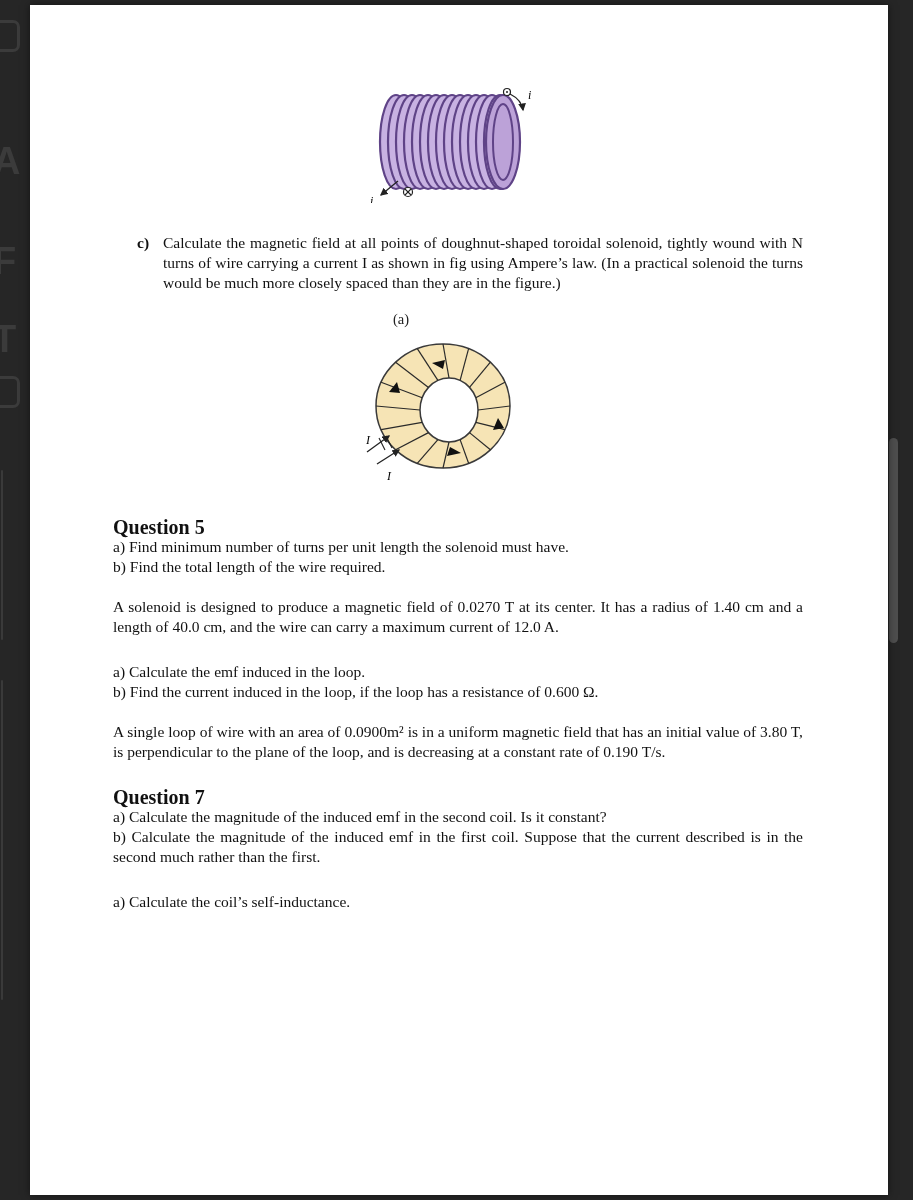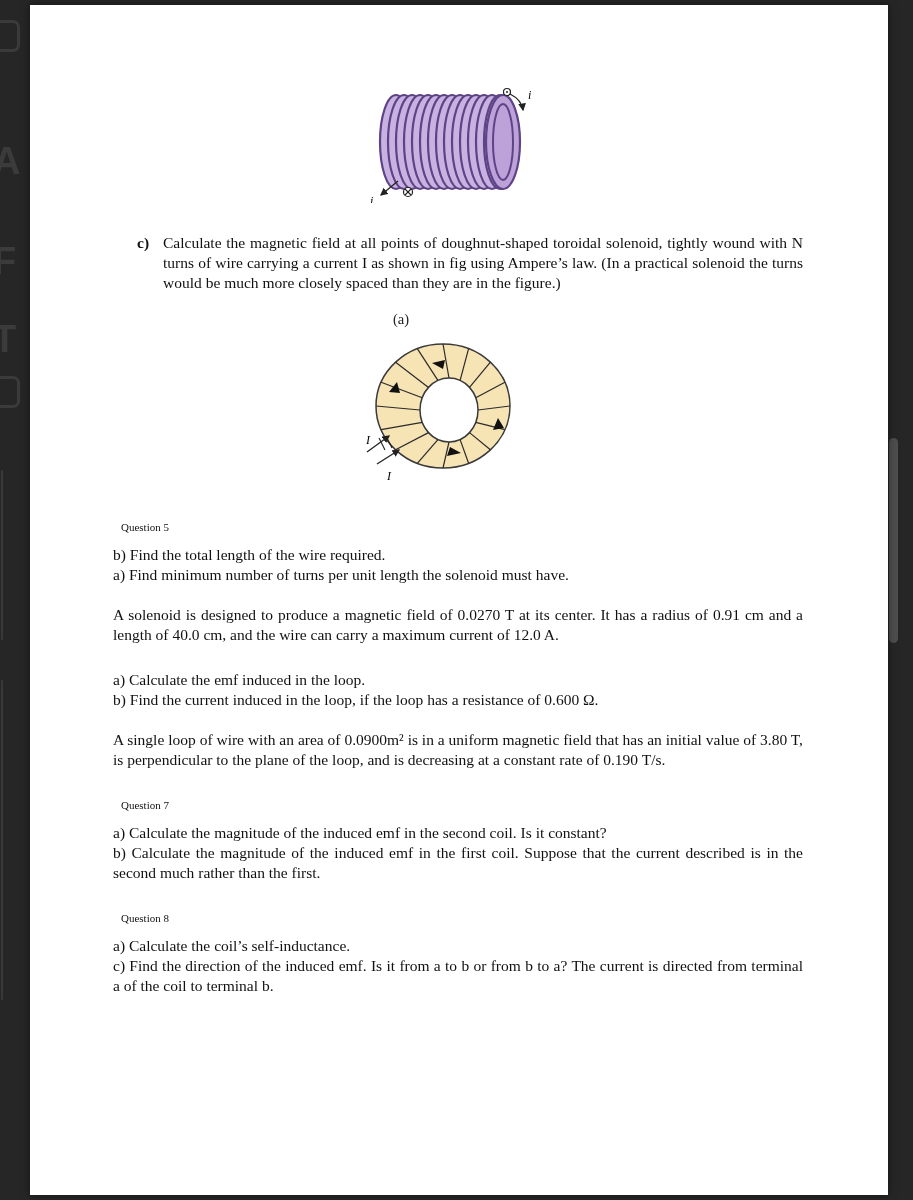--- a/index.html
+++ b/index.html
@@ -32,21 +32,21 @@
   .figure-solenoid{width:180px;margin:0 auto;}
   .fig-a-label{margin:18px 0 2px 280px;font-size:14.5px;color:#222;}
   .figure-toroid{width:160px;margin-left:250px;}
   
   .item-c{
     margin:26px 0 0 0;position:relative;padding-left:50px;
     text-align:justify;font-size:15.5px;line-height:20px;
   }
   .item-c .marker{position:absolute;left:24px;top:0;font-weight:bold;}
   .question{margin-top:25px;font-size:15.5px;line-height:20px;}
-  .question h3{margin:8px;font-size:11px;font-weight:normal;line-height:20px;}
+  .question h3{margin:0;font-size:20px;font-weight:bold;line-height:20px;}
   .part{margin:0;text-align:justify;}
   .qbody{margin:20px 0 0 0;text-align:justify;}
   svg text{font-family:"Liberation Serif","DejaVu Serif",serif;font-style:italic;}
 </style>
 </head>
 <body>
 
 <div class="artifact-corner" style="top:20px;"></div>
 <span class="artifact-letter" style="top:140px;">A</span>
 <span class="artifact-letter" style="top:240px;">F</span>
@@ -142,37 +142,35 @@
         <line x1="14" y1="134" x2="36" y2="120" stroke="#222" stroke-width="1.3" marker-end="url(#arr)"></line>
         <line x1="16" y1="108" x2="22" y2="120" stroke="#222" stroke-width="1.1"></line>
         <line x1="23" y1="106" x2="29" y2="118" stroke="#222" stroke-width="1.1"></line>
         <text x="3" y="114" font-size="12">I</text>
         <text x="24" y="150" font-size="12">I</text>
       </svg>
     </div>
 
     <section class="question">
       <h3>Question 5</h3>
+      <p class="part">a) Find minimum number of turns per unit length the solenoid must have.</p>
       <p class="part">b) Find the total length of the wire required.</p>
-      <p class="part">a) Find minimum number of turns per unit length the solenoid must have.</p>
-      <p class="qbody">A solenoid is designed to produce a magnetic field of 0.0270 T at its center. It has a radius of 0.91 cm and a length of 40.0 cm, and the wire can carry a maximum current of 12.0 A.</p>
+      <p class="qbody">A solenoid is designed to produce a magnetic field of 0.0270 T at its center. It has a radius of 1.40 cm and a length of 40.0 cm, and the wire can carry a maximum current of 12.0 A.</p>
     </section>
 
     <section class="question">
       <p class="part">a) Calculate the emf induced in the loop.</p>
       <p class="part">b) Find the current induced in the loop, if the loop has a resistance of 0.600 Ω.</p>
       <p class="qbody">A single loop of wire with an area of 0.0900m² is in a uniform magnetic field that has an initial value of 3.80 T, is perpendicular to the plane of the loop, and is decreasing at a constant rate of 0.190 T/s.</p>
     </section>
 
     <section class="question">
       <h3>Question 7</h3>
       <p class="part">a) Calculate the magnitude of the induced emf in the second coil. Is it constant?</p>
       <p class="part">b) Calculate the magnitude of the induced emf in the first coil. Suppose that the current described is in the second much rather than the first.</p>
     </section>
 
     <section class="question">
-      <h3>Question 8</h3>
       <p class="part">a) Calculate the coil’s self-inductance.</p>
-      <p class="part">c) Find the direction of the induced emf. Is it from a to b or from b to a? The current is directed from terminal a of the coil to terminal b.</p>
     </section>
 
   </div>
 </div>
 
 </body></html>

